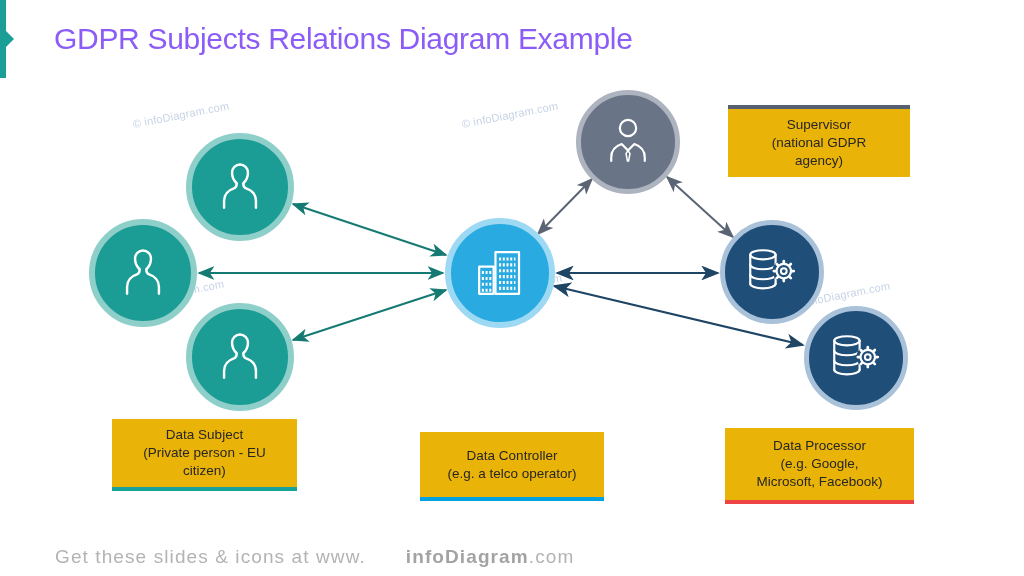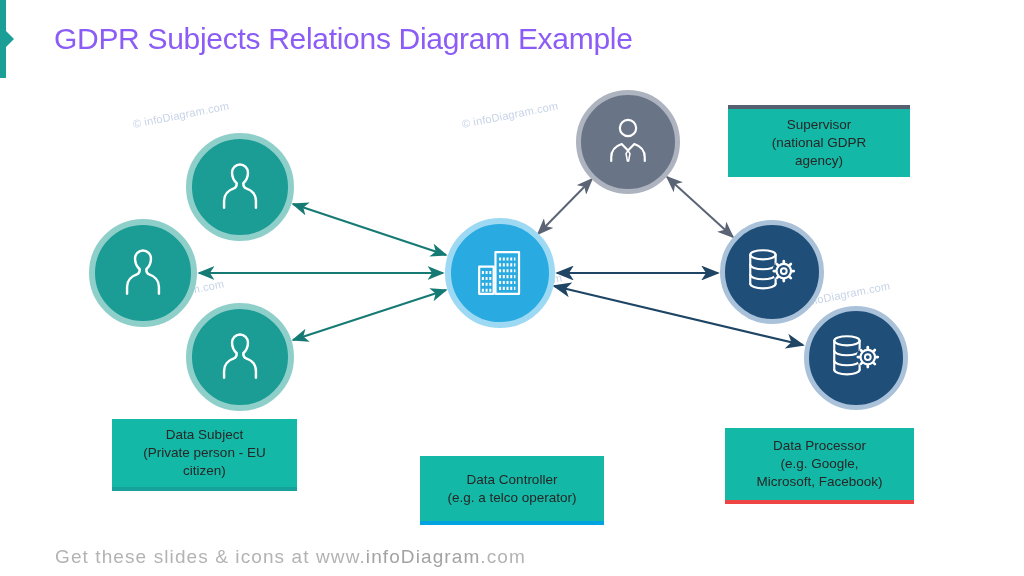--- a/index.html
+++ b/index.html
@@ -37,31 +37,31 @@
   .node-processor { width: 104px; height: 104px; border: 5px solid #a9c2da; background: #1f4e79; }
   .pos-subject1 { left: 186px; top: 133px; }
   .pos-subject2 { left: 89px;  top: 219px; }
   .pos-subject3 { left: 186px; top: 303px; }
   .pos-controller { left: 445px; top: 218px; }
   .pos-supervisor { left: 576px; top: 90px; }
   .pos-processor1 { left: 720px; top: 220px; }
   .pos-processor2 { left: 804px; top: 306px; }
 
   
-  .label-box { position: absolute; background: #14b8a6; display: flex; align-items: center; justify-content: center;
+  .label-box { position: absolute; background: #eab308; display: flex; align-items: center; justify-content: center;
     text-align: center; font-size: 13.5px; line-height: 1.32; color: #262626; white-space: pre-line; z-index: 3; padding: 4px 6px; }
   .box-supervisor { left: 728px; top: 105px; width: 182px; height: 72px; border-top: 4px solid #566070; }
   .box-subject    { left: 112px; top: 419px; width: 185px; height: 72px; border-bottom: 4px solid #16a29a; }
-  .box-controller { left: 420px; top: 432px; width: 184px; height: 69px; border-bottom: 4px solid #00a3e0; margin-top: 24px; }
+  .box-controller { left: 420px; top: 432px; width: 184px; height: 69px; border-bottom: 4px solid #00a3e0; }
   .box-processor  { left: 725px; top: 428px; width: 189px; height: 76px; border-bottom: 4px solid #ef4444; }
 
   
   .footer { position: absolute; left: 55px; top: 546px; font-size: 19px; letter-spacing: 1.1px;
     color: #b3b3b3; white-space: nowrap; z-index: 4; }
-  .footer .brand { font-weight: 400; color: #a3a3a3; }
+  .footer .brand { font-weight: 700; color: #a3a3a3; margin-left: 40px; }
 </style>
 </head>
 <body>
 
 <div class="slide">
 
   <div class="accent-bar"></div>
   <div class="accent-chevron"></div>
 
   <h1 class="title">GDPR Subjects Relations Diagram Example</h1>

